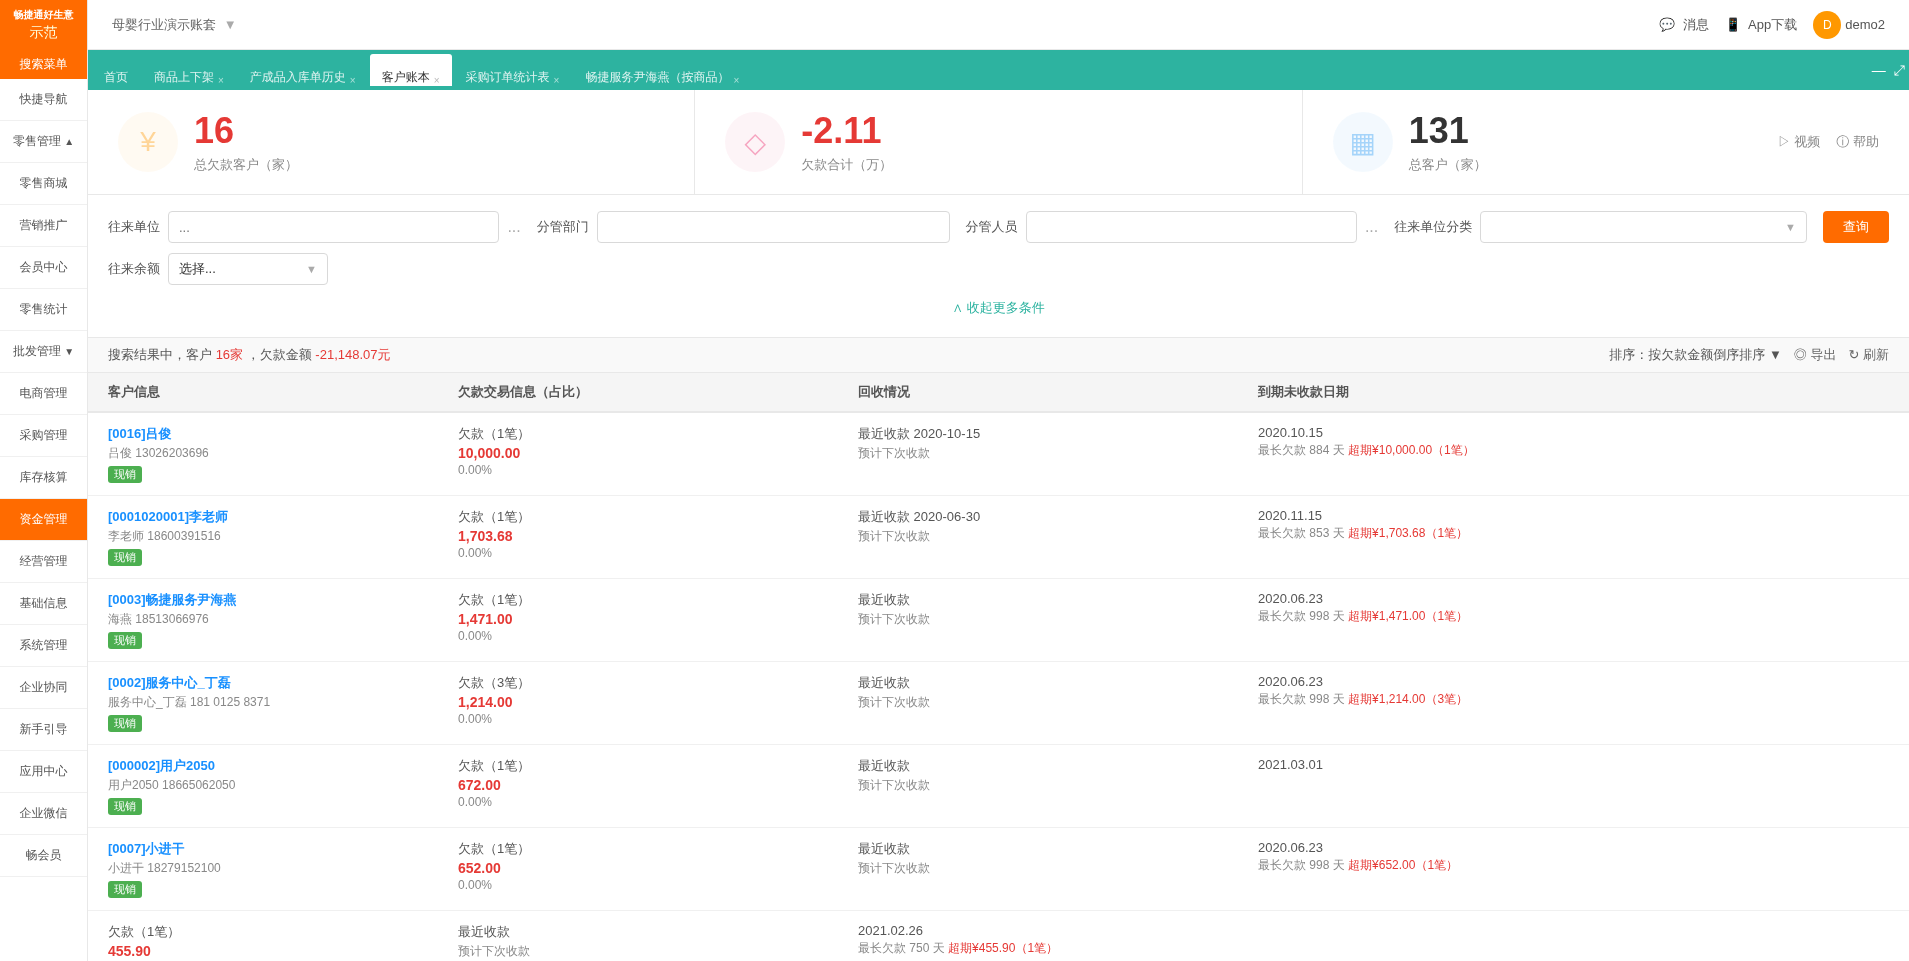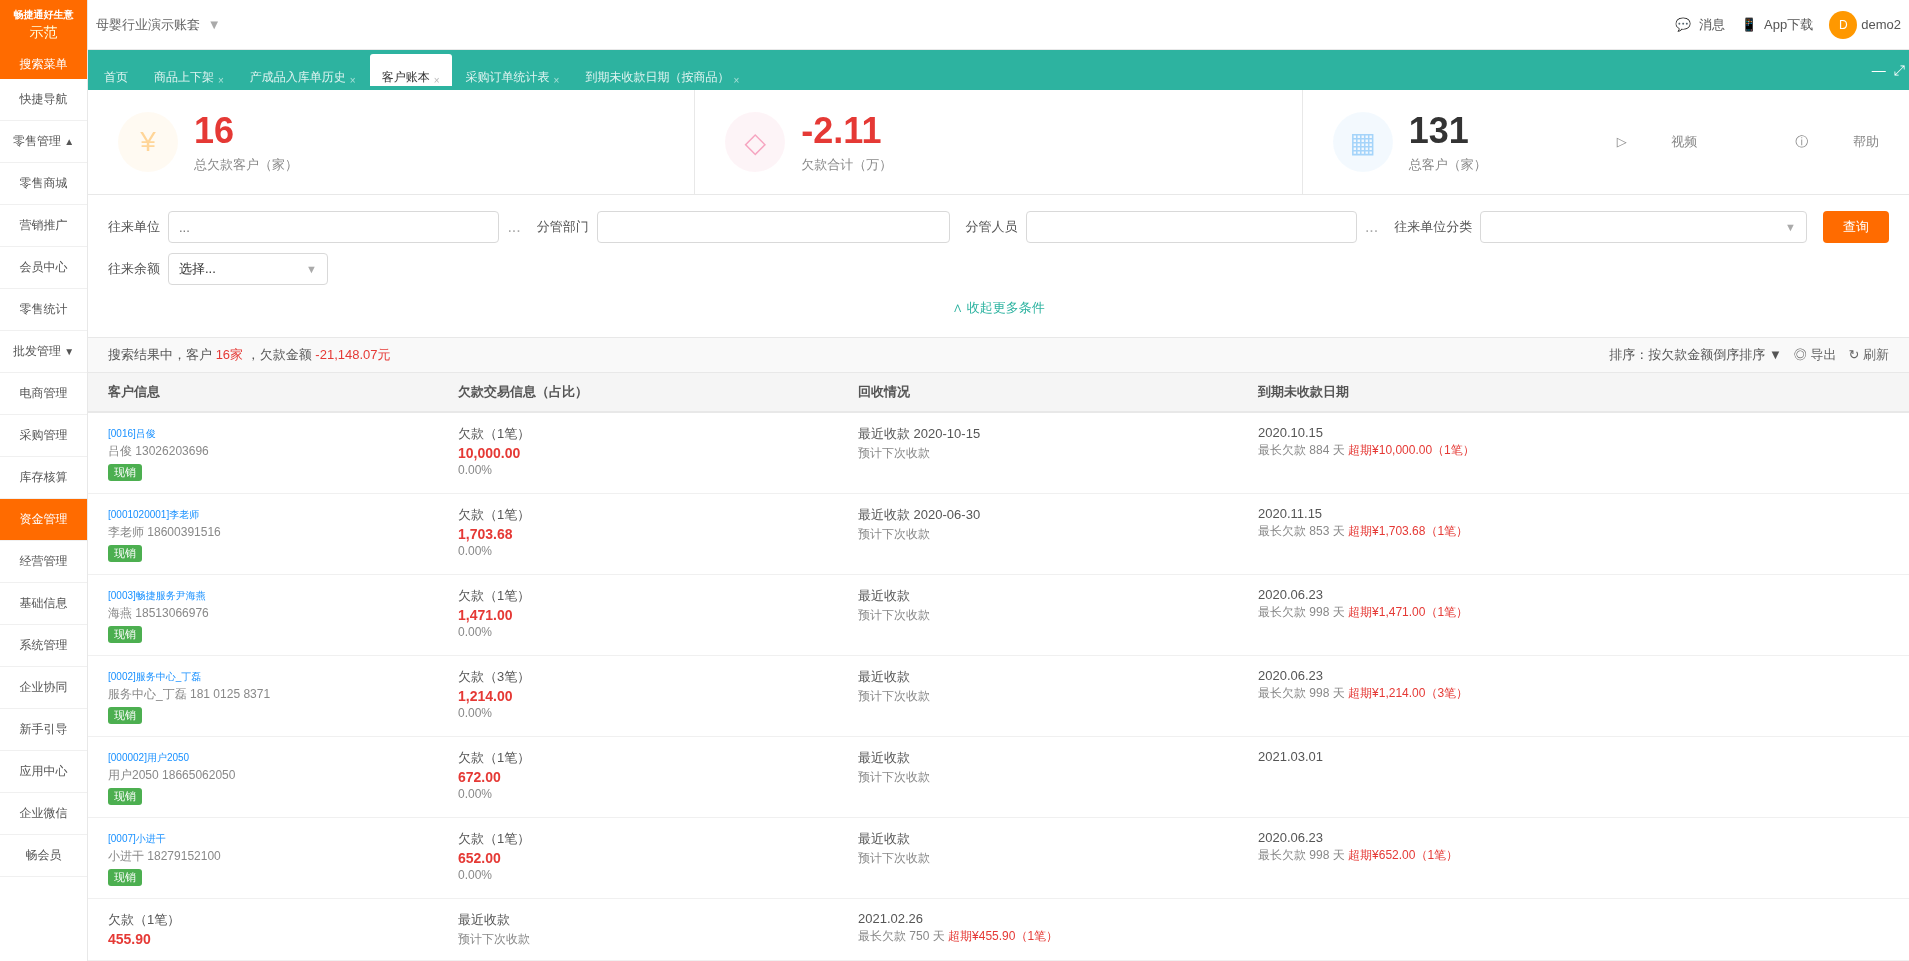--- a/index.html
+++ b/index.html
@@ -11,21 +11,21 @@
     .main-area { flex: 1; display: flex; flex-direction: column; overflow: hidden; }
 
     
     .sidebar-logo { background: #ff6b00; padding: 10px; text-align: center; color: #fff; font-size: 12px; height: 50px; display: flex; align-items: center; justify-content: center; }
     .sidebar-search { background: #ff6b00; color: #fff; text-align: center; padding: 6px 4px; font-size: 12px; cursor: pointer; }
     .sidebar-nav-item { text-align: center; padding: 12px 4px; font-size: 12px; color: #555; cursor: pointer; border-bottom: 1px solid #f0f0f0; }
     .sidebar-nav-item.active { background: #ff6b00; color: #fff; }
     .sidebar-nav-item .nav-arrow { font-size: 10px; }
 
     
-    .topbar { height: 50px; background: #fff; display: flex; align-items: center; justify-content: space-between; padding: 0 8px; border-bottom: 1px solid #e8e8e8; }
+    .topbar { height: 50px; background: #fff; display: flex; align-items: center; justify-content: space-between; padding: 0 24px; border-bottom: 1px solid #e8e8e8; }
     .topbar-left { font-size: 13px; color: #666; }
     .topbar-right { display: flex; align-items: center; gap: 16px; font-size: 13px; color: #555; }
     .topbar-right span { cursor: pointer; }
 
     
     .tabs-bar { display: flex; background: #2db3a0; height: 40px; align-items: center; padding: 0 4px; gap: 2px; }
     .tab { display: flex; align-items: flex-end; padding: 0 12px; height: 32px; border-radius: 3px 3px 0 0; font-size: 12px; cursor: pointer; color: rgba(255,255,255,0.85); gap: 4px; }
     .tab.active { background: #fff; color: #333; border-radius: 3px 3px 0 0; }
     .tab-close { font-size: 10px; color: inherit; opacity: 0.7; }
     .tab.active .tab-close { color: #999; }
@@ -40,21 +40,21 @@
     .stat-card:last-child { border-right: none; }
     .stat-icon { width: 60px; height: 60px; border-radius: 50%; display: flex; align-items: center; justify-content: center; font-size: 28px; opacity: 0.4; }
     .stat-icon-orange { background: #fff3e0; color: #ff9800; }
     .stat-icon-pink { background: #fce4ec; color: #e91e63; }
     .stat-icon-blue { background: #e3f2fd; color: #2196f3; }
     .stat-value { font-size: 36px; font-weight: bold; }
     .stat-value.red { color: #e53935; }
     .stat-value.dark { color: #333; }
     .stat-label { font-size: 13px; color: #888; margin-top: 4px; }
     .stat-card-right { margin-left: auto; display: flex; gap: 16px; font-size: 13px; color: #888; }
-    .stat-card-right span { cursor: pointer; margin-left: 41px; }
+    .stat-card-right span { cursor: pointer; }
 
     
     .filter-area { background: #fff; padding: 16px 20px; border-bottom: 1px solid #e8e8e8; }
     .filter-row { display: flex; align-items: center; gap: 16px; margin-bottom: 10px; }
     .filter-item { display: flex; align-items: center; gap: 8px; flex: 1; }
     .filter-label { font-size: 13px; color: #555; white-space: nowrap; }
     .filter-input { flex: 1; height: 32px; border: 1px solid #d9d9d9; border-radius: 4px; padding: 0 10px; font-size: 13px; outline: none; }
     .filter-select { flex: 1; height: 32px; border: 1px solid #d9d9d9; border-radius: 4px; padding: 0 10px; font-size: 13px; background: #fff; display: flex; align-items: center; justify-content: space-between; cursor: pointer; }
     .filter-select-arrow { color: #aaa; font-size: 11px; }
     .btn-search { background: #ff6b00; color: #fff; border: none; border-radius: 4px; padding: 0 20px; height: 32px; font-size: 13px; cursor: pointer; }
@@ -67,21 +67,21 @@
     .results-info em { color: #e53935; font-style: normal; }
     .results-actions { display: flex; gap: 12px; align-items: center; color: #666; font-size: 13px; }
     .results-actions span { cursor: pointer; }
     .sort-text { color: #555; }
 
     
     .data-table { width: 100%; background: #fff; }
     .table-header { display: grid; grid-template-columns: 350px 400px 400px 1fr; background: #f5f5f5; border-bottom: 2px solid #e8e8e8; padding: 10px 20px; font-size: 13px; font-weight: bold; color: #555; }
     .table-row-container { border-bottom: 1px solid #f0f0f0; }
     .table-row { display: grid; grid-template-columns: 350px 400px 400px 1fr; padding: 12px 20px; align-items: start; }
-    .customer-name { color: #1890ff; font-size: 10px; cursor: pointer; text-decoration: none; }
+    .customer-name { color: #1890ff; font-size: 13px; cursor: pointer; text-decoration: none; font-weight: bold; }
     .customer-contact { font-size: 12px; color: #888; margin-top: 2px; }
     .customer-tag { display: inline-block; background: #4caf50; color: #fff; border-radius: 3px; padding: 1px 6px; font-size: 11px; margin-top: 4px; }
     .debt-count { font-size: 13px; color: #555; }
     .debt-amount { color: #e53935; font-size: 14px; font-weight: bold; margin-top: 2px; }
     .debt-percent { font-size: 12px; color: #888; margin-top: 2px; }
     .collection-date { font-size: 13px; color: #555; }
     .collection-next { font-size: 12px; color: #888; margin-top: 2px; }
     .overdue-date { font-size: 13px; color: #555; }
     .overdue-days { font-size: 12px; color: #888; margin-top: 2px; }
     .overdue-link { color: #e53935; cursor: pointer; font-size: 12px; }
@@ -207,21 +207,21 @@
       </div>
       <div class="tab active">
         <span>客户账本</span>
         <span class="tab-close" style="color:#999;">×</span>
       </div>
       <div class="tab">
         <span>采购订单统计表</span>
         <span class="tab-close">×</span>
       </div>
       <div class="tab">
-        <span>到期未收款日期（按商品）</span>
+        <span>畅捷服务尹海燕（按商品）</span>
         <span class="tab-close">×</span>
       </div>
       <div class="tabs-actions">
         <span style="font-size:14px;">—</span>
         <span style="font-size:14px;">⤢</span>
       </div>
     </div>
 
     <div class="content-area">
 

